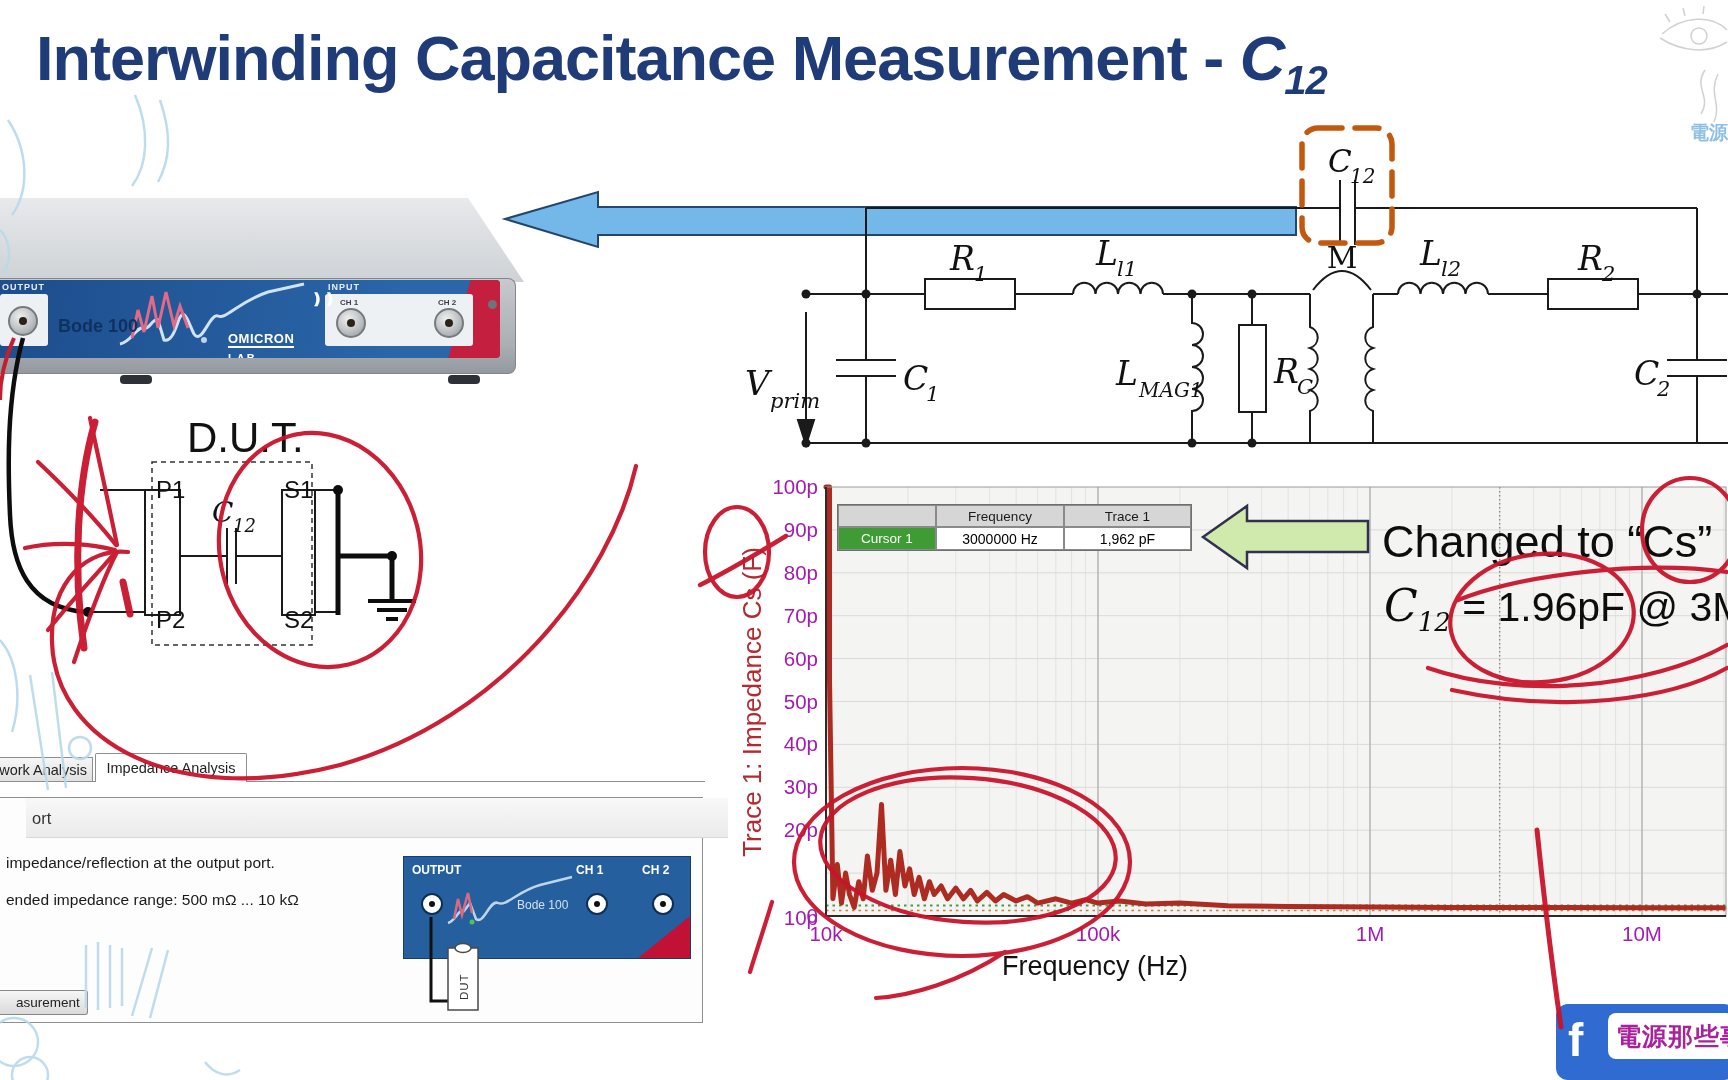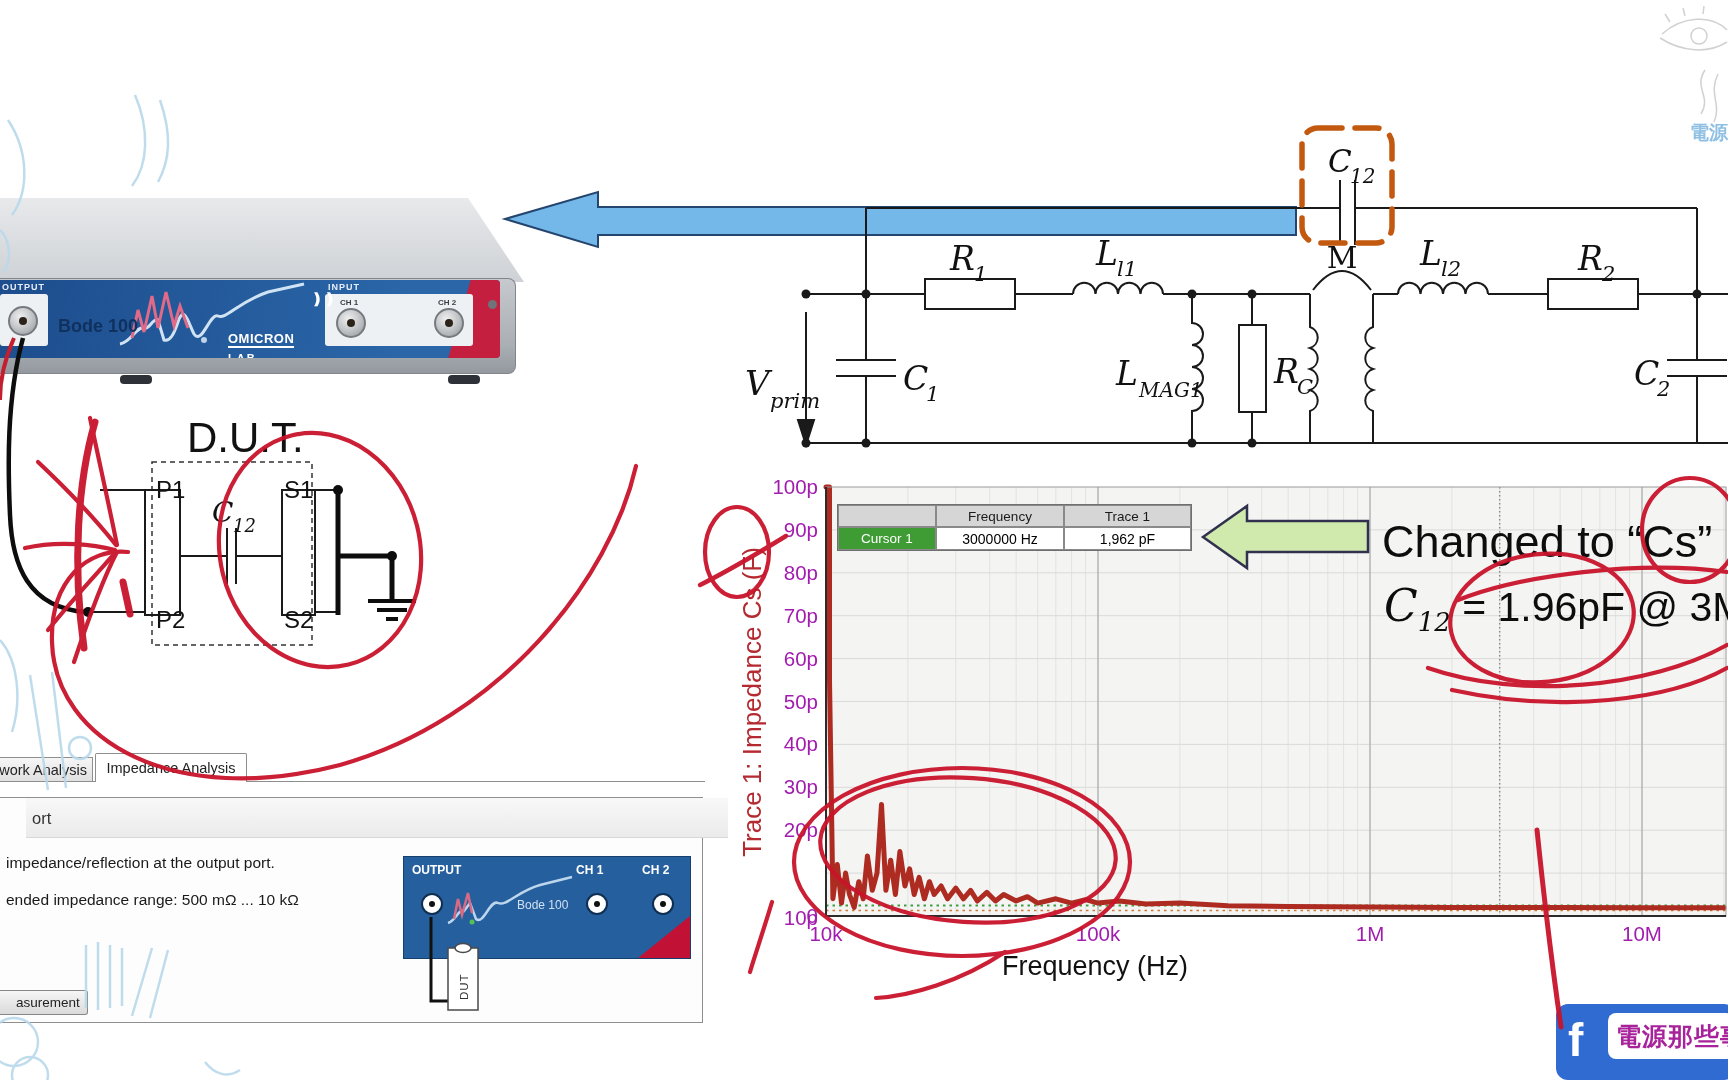--- a/index.html
+++ b/index.html
@@ -117,20 +117,21 @@
             border-radius:8px; display:flex; align-items:center; padding-left:8px; }
   .fb-name { color:#a8239b; font-size:25px; font-weight:800; letter-spacing:1px; white-space:nowrap; }
 
   .serif-i { font-family:"DejaVu Serif", serif; font-style:italic; }
 </style>
 </head>
 <body>
 
 <div class="slide">
 
+  <div class="title"><span>Interwinding Capacitance Measurement - </span><span class="tc">C</span><span class="tsub">12</span></div>
 
   <div class="watermark">電源</div>
 
   <div class="device">
     <div class="dev-top"></div>
     <div class="dev-body"></div>
     <div class="dev-front">
       <div class="dev-red"></div>
       <svg width="190" height="70" style="position:absolute;left:118px;top:2px">
         <path d="M2,62 C14,60 18,44 26,46 C32,48 34,36 40,38 L46,58 C52,60 56,52 60,40 C66,22 70,40 76,52 C84,64 92,30 100,34 C108,38 120,20 150,10 L186,2" fill="none" stroke="#cfe3f4" stroke-width="3"></path>

